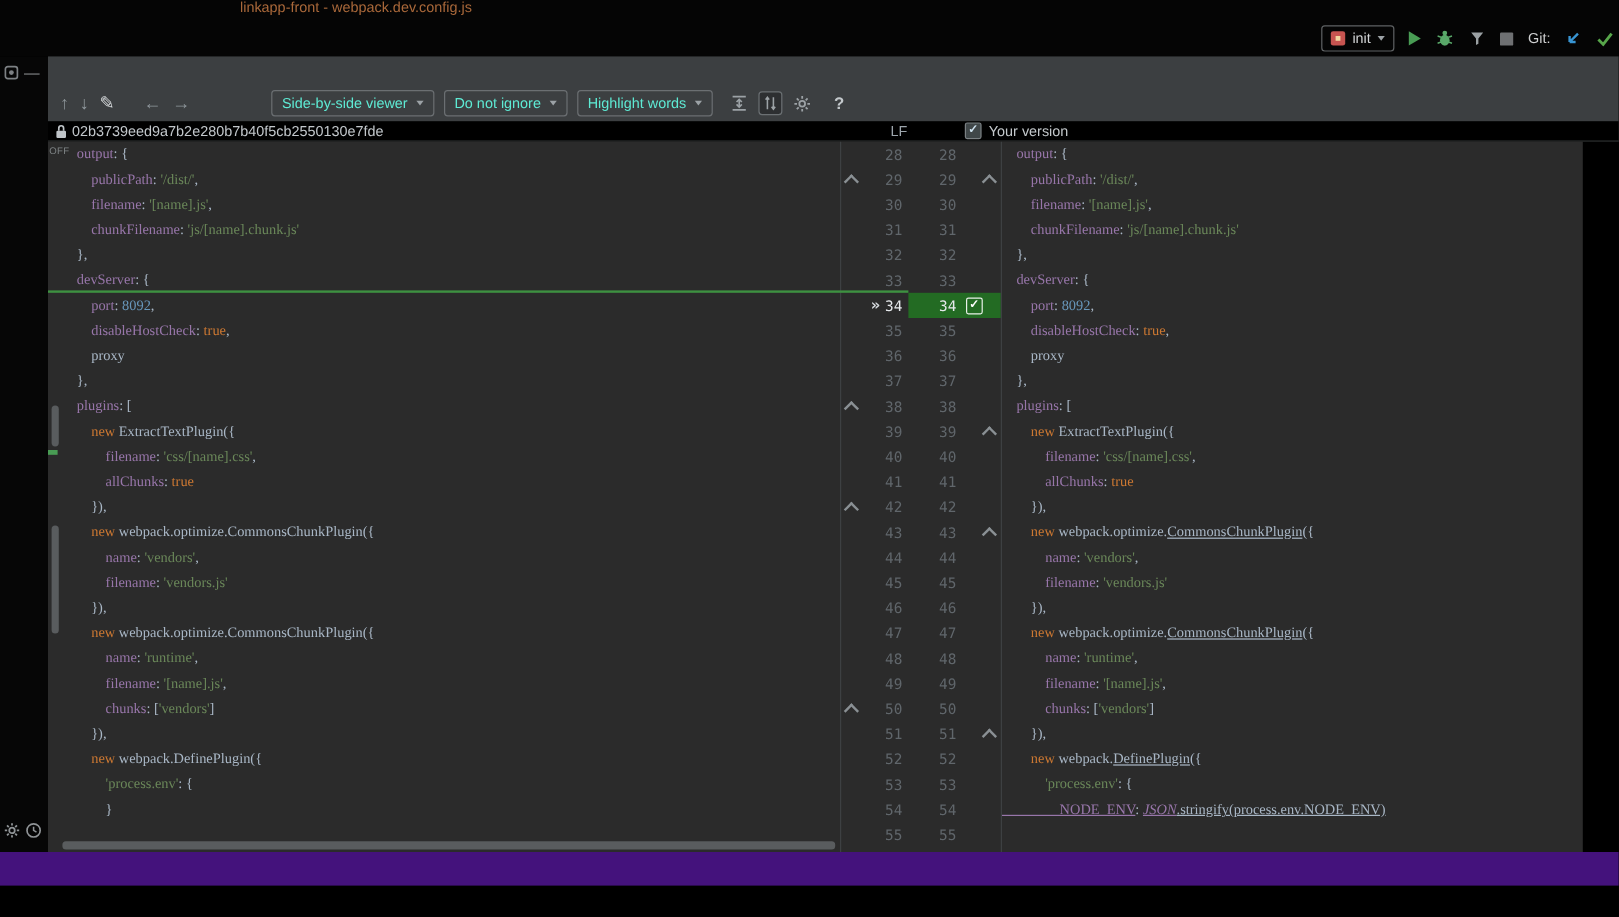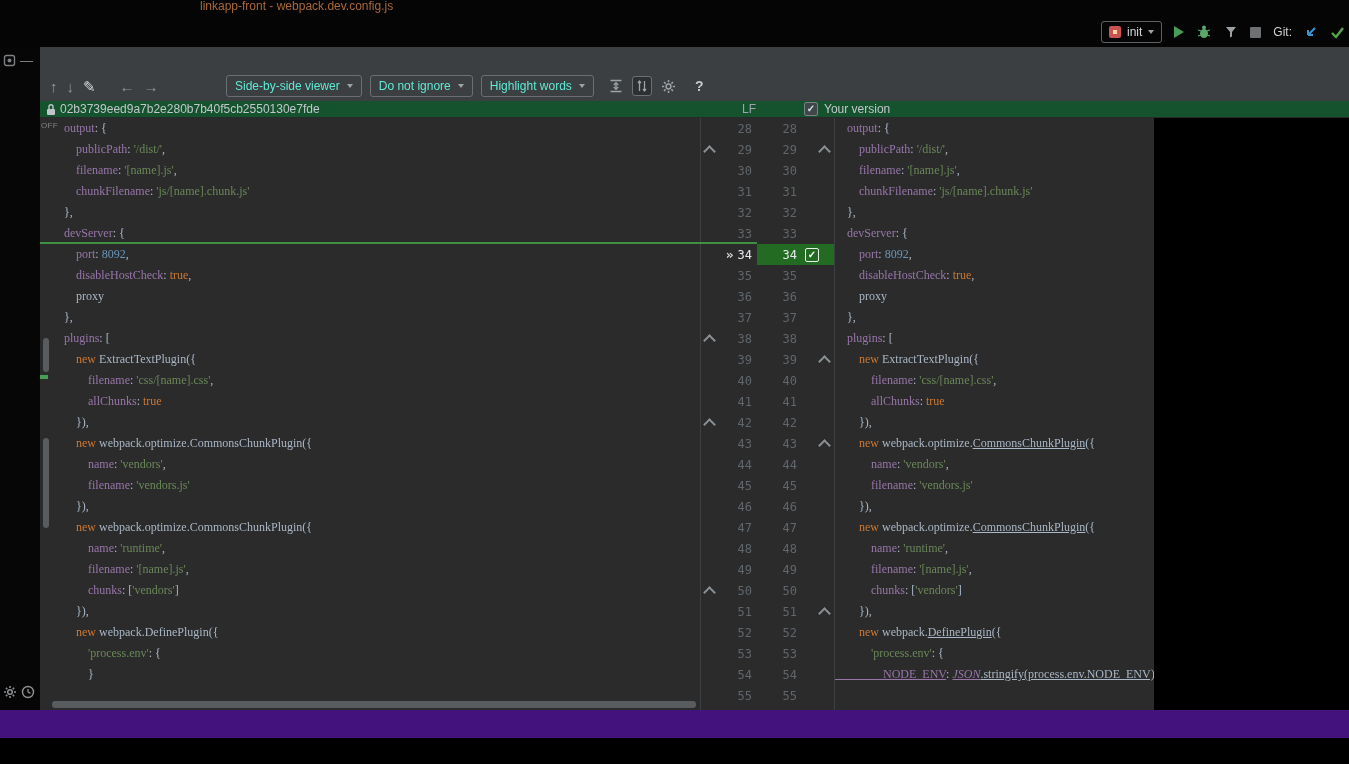--- a/index.html
+++ b/index.html
@@ -34,31 +34,31 @@
   #toolbar{position:absolute;left:0;top:24px;width:100%;height:30px;}
   .tb-group{position:absolute;top:0;height:30px;display:flex;align-items:center;gap:9px;}
   .tb-icon{color:#8f979c;font-size:15px;line-height:15px;cursor:pointer;}
   .tb-icon.lit{color:#d3d6d8;}
   .combo{display:flex;align-items:center;gap:7px;border:1px solid #6b6f72;border-radius:3px;height:22px;
          padding:0 8px;box-sizing:border-box;cursor:pointer;}
   .combo .lbl{color:#5eead4;font-size:12px;white-space:nowrap;}
   .tbtn{display:flex;align-items:center;justify-content:center;width:20px;height:20px;border-radius:3px;cursor:pointer;}
   .tbtn.pressed{border:1px solid #6b7073;background:#2d2f31;box-sizing:border-box;}
   #help-q{color:#c3c8cb;font-size:14px;font-weight:bold;}
-  #inforow{position:absolute;left:0;top:54px;width:100%;height:17px;background:#14532d;border-bottom:1px solid #282b2c;box-sizing:border-box;}
+  #inforow{position:absolute;left:0;top:54px;width:100%;height:17px;background:#000000;border-bottom:1px solid #282b2c;box-sizing:border-box;}
   #hashwrap{position:absolute;left:6px;top:1px;display:flex;align-items:center;gap:4px;}
   #hash{color:#c2c7cb;font-size:12px;}
   #lf{position:absolute;left:702px;top:1px;color:#9da5ac;font-size:12px;}
   #yourver{position:absolute;left:764px;top:0px;display:flex;align-items:center;gap:6px;height:16px;}
   .ui-cbx{width:12px;height:12px;border:1px solid #7b8184;border-radius:2px;background:#404749;
           color:#cfe3f0;font-size:10px;font-weight:bold;line-height:12px;text-align:center;cursor:pointer;}
   #yourver .lbl{color:#c3c8cb;font-size:12px;}
 
   
-  #editor{position:absolute;left:40px;top:118px;width:1114px;height:592px;background:#2B2B2B;overflow:hidden;}
+  #editor{position:absolute;left:40px;top:118px;width:1279px;height:592px;background:#2B2B2B;overflow:hidden;}
   #off-label{position:absolute;left:1px;top:3px;color:#7f8486;font-size:8px;letter-spacing:.3px;}
   .vline{position:absolute;top:0;bottom:0;width:1px;background:#3d4042;}
   .pane{position:absolute;top:0;height:592px;overflow:hidden;}
   #left-pane{left:12px;width:648px;}
   #right-pane{left:794px;width:515px;border-left:1px solid #3d4042;box-sizing:border-box;}
   #diff-gutter{position:absolute;left:660px;top:0;width:134px;height:592px;}
   .code-line{height:21px;line-height:21px;white-space:pre;font-family:Liberation Serif, serif;font-size:12px;color:#A9B7C6;}
   .code-line.ins{background:#236b23;}
   .tk-d{color:#A9B7C6}.tk-pn{color:#9876AA}.tk-s{color:#6A8759}.tk-n{color:#6897BB}.tk-k{color:#CC7832}
   .tk-u{text-decoration:underline}.tk-i{font-style:italic}

